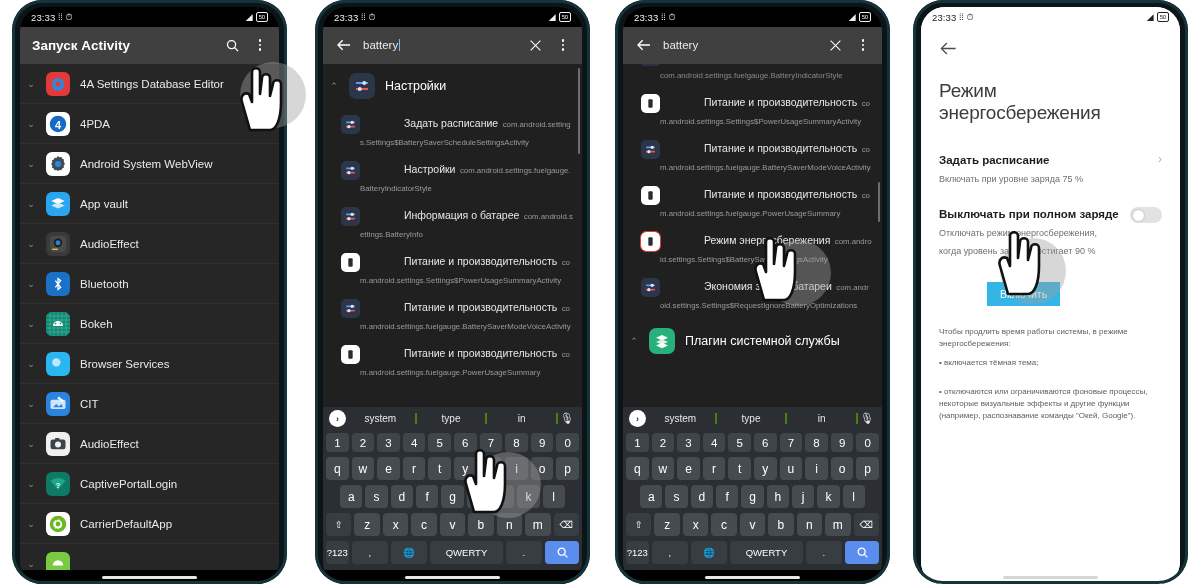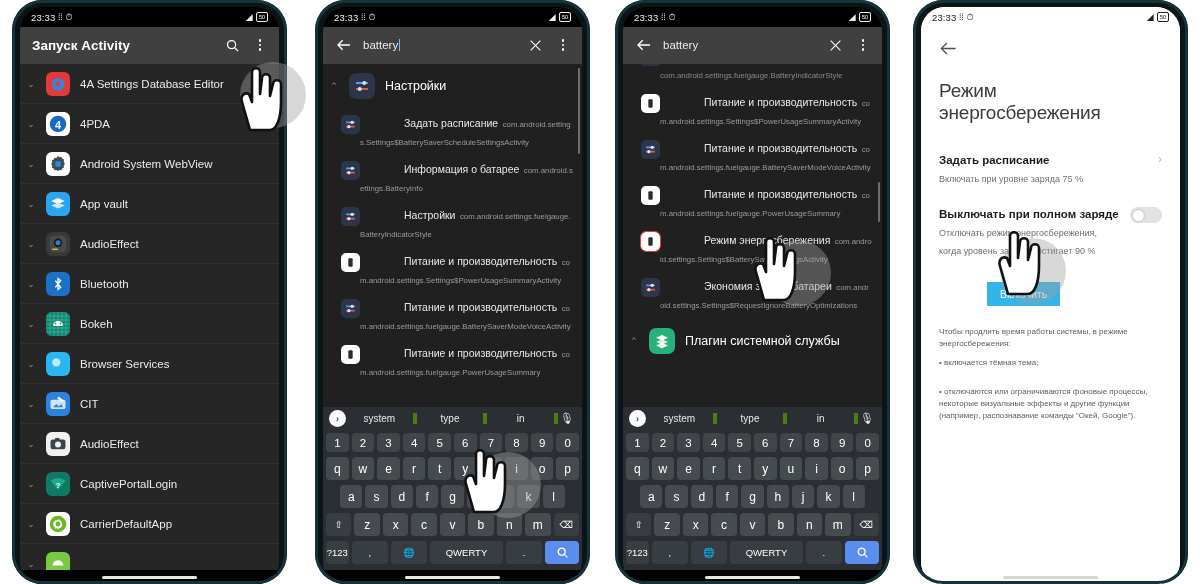--- a/index.html
+++ b/index.html
@@ -92,21 +92,21 @@
   .rtxt { min-width:0; }
   .rname{ color:#e6e6e6; font-size:10.5px; line-height:13px; white-space:nowrap;padding-left:44px; }
   .rpkg { color:#9a9a9a; font-size:7.8px; line-height:10px; word-break:break-all; }
   .scrollbar{ position:absolute; right:2px; width:2.5px; border-radius:2px; background:#6d6d6d; }
 
   
   .kb { flex:0 0 auto; background:#2b2f33; padding-bottom:2px; }
   .sugg { display:flex; align-items:center; height:24px; background:#2b2f33; padding:0 6px; }
   .sugg .pill{ width:17px;height:17px;border-radius:50%;background:#fff;color:#2b2f33;
                display:flex;align-items:center;justify-content:center;font-size:9px;font-weight:700;flex:0 0 17px;}
-  .sugg .s { flex:1; text-align:center; color:#e8e8e8; font-size:10px; border-right:4px solid #4d7c0f; }
+  .sugg .s { flex:1; text-align:center; color:#e8e8e8; font-size:10px; border-right:2px solid #4d7c0f; }
   .sugg .s:last-of-type{ border-right:none; }
   .sugg .mic{ width:18px; flex:0 0 18px; text-align:center; color:#e8e8e8; font-size:11px; }
   .krow { display:flex; justify-content:center; gap:3px; padding:2.5px 3px; }
   .key {
     flex:1; height:23px; border-radius:4px; background:#464b4f; color:#fff;
     display:flex; align-items:center; justify-content:center; font-size:12px;
   }
   .key.num { height:19px; background:#404549; font-size:11.5px;}
   .key.fn  { font-size:9.5px; background:#383d41; }
   .key.wide{ flex:3.2; }
@@ -404,34 +404,34 @@
         </div>
         <div class="resrow">
           <span class="ri" style="background:#2d3648;">
             <svg width="13" height="13" viewBox="0 0 24 24">
                 <line x1="4" y1="8" x2="20" y2="8" stroke="#5b9bf5" stroke-width="3"></line>
                 <circle cx="15" cy="8" r="3" fill="#dfe6f2"></circle>
                 <line x1="4" y1="16" x2="20" y2="16" stroke="#e05a5a" stroke-width="3"></line>
                 <circle cx="9" cy="16" r="3" fill="#dfe6f2"></circle>
               </svg>
             </span>
-          <span class="rtxt"><span class="rname">Информация о батарее</span>
-          <span class="rpkg">com.android.settings.BatteryInfo</span></span>
+          <span class="rtxt"><span class="rname">Настройки</span>
+          <span class="rpkg">com.android.settings.fuelgauge.BatteryIndicatorStyle</span></span>
         </div>
         <div class="resrow">
           <span class="ri" style="background:#2d3648;">
             <svg width="13" height="13" viewBox="0 0 24 24">
                 <line x1="4" y1="8" x2="20" y2="8" stroke="#5b9bf5" stroke-width="3"></line>
                 <circle cx="15" cy="8" r="3" fill="#dfe6f2"></circle>
                 <line x1="4" y1="16" x2="20" y2="16" stroke="#e05a5a" stroke-width="3"></line>
                 <circle cx="9" cy="16" r="3" fill="#dfe6f2"></circle>
               </svg>
             </span>
-          <span class="rtxt"><span class="rname">Настройки</span>
-          <span class="rpkg">com.android.settings.fuelgauge.BatteryIndicatorStyle</span></span>
+          <span class="rtxt"><span class="rname">Информация о батарее</span>
+          <span class="rpkg">com.android.settings.BatteryInfo</span></span>
         </div>
         <div class="resrow">
           <span class="ri" style="background:#fff;">
             <svg width="13" height="13" viewBox="0 0 24 24">
                 <rect x="8" y="4" width="8" height="16" rx="2" fill="#2b2b2b"></rect>
               </svg>
             </span>
           <span class="rtxt"><span class="rname">Питание и производительность</span>
           <span class="rpkg">com.android.settings.Settings$PowerUsageSummaryActivity</span></span>
         </div>

